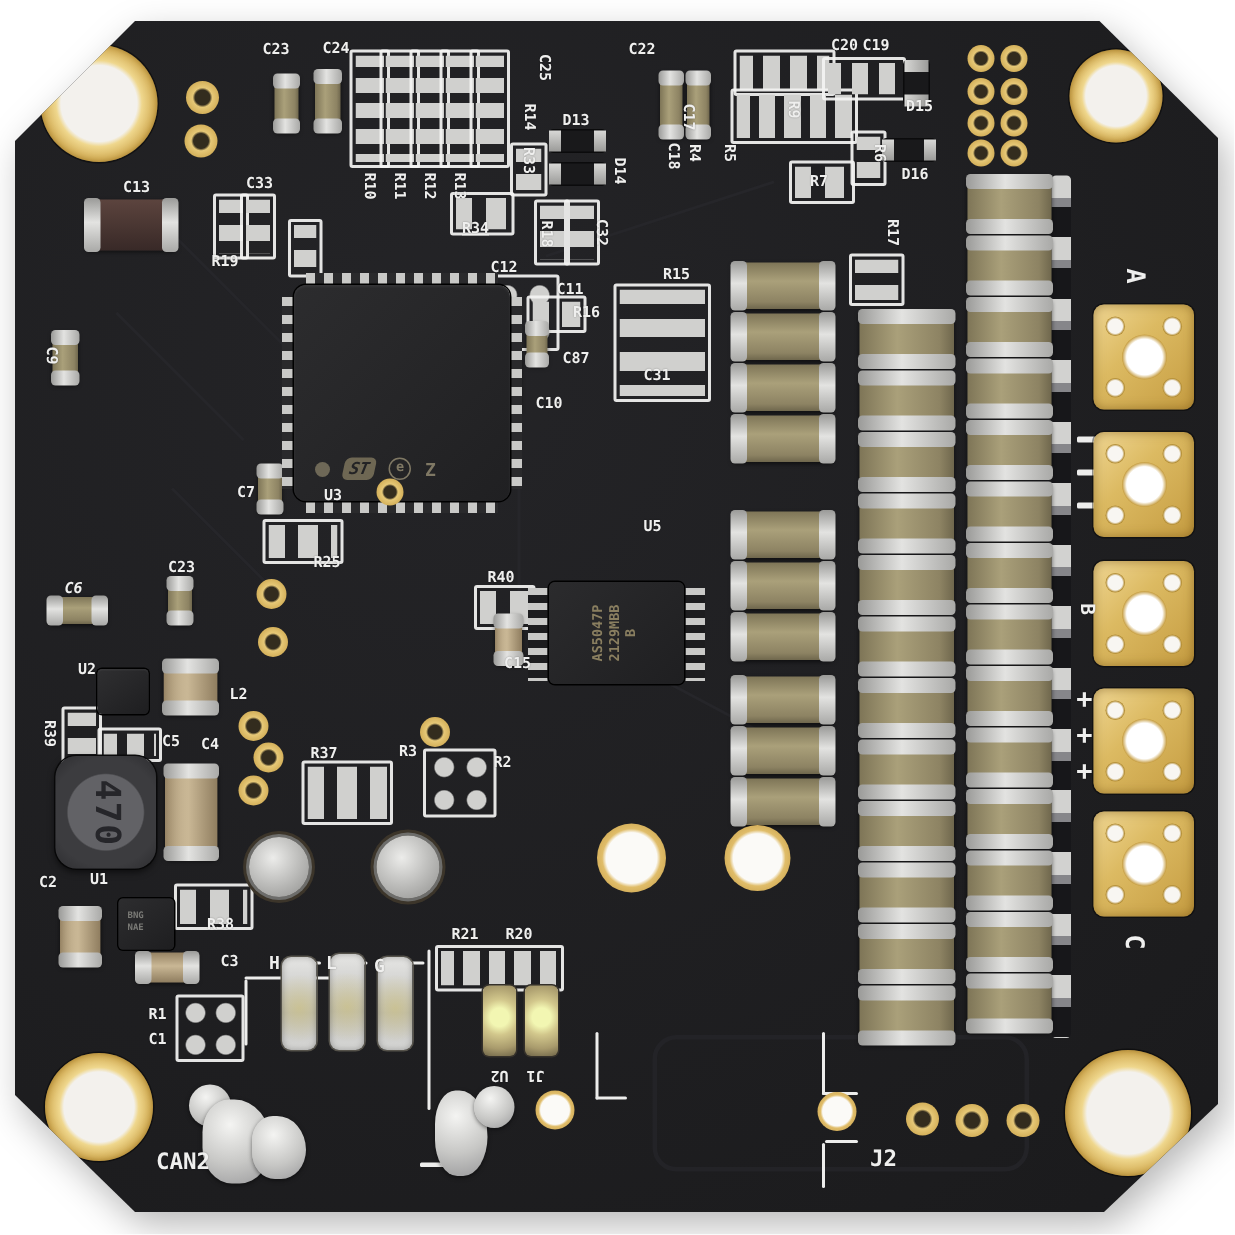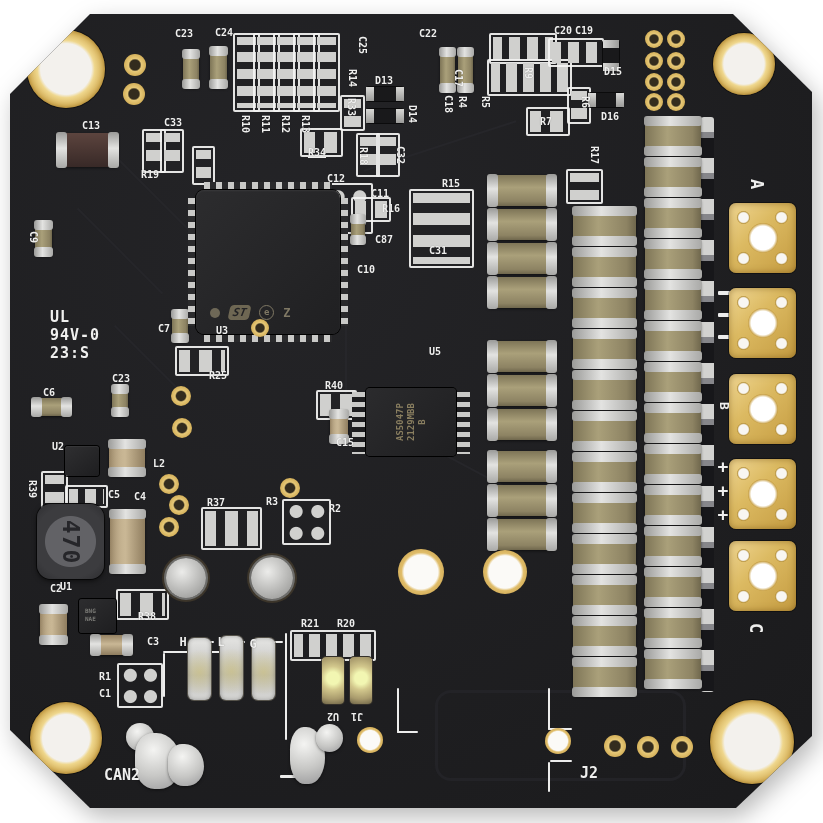--- a/index.html
+++ b/index.html
@@ -292,25 +292,20 @@
         <div class="ind-val">470</div>
       </div>
 
       <div class="u1">
         <div class="u1-text">
           <div>BNG</div>
           <div>NAE</div>
         </div>
       </div>
 
-      <div class="ul-block" style="left:50px;top:308px">
-        <div>UL</div>
-        <div>94V-0</div>
-        <div>23:S</div>
-      </div>
 
       <div>
 
       <div class="hole mount" style="left: 27px; top: 30px; width: 78px; height: 78px;"></div>
           <div class="hole mount" style="left: 713px; top: 33px; width: 62px; height: 62px;"></div>
           <div class="hole mount" style="left: 30px; top: 702px; width: 72px; height: 72px;"></div>
           <div class="hole mount" style="left: 710px; top: 700px; width: 84px; height: 84px;"></div>
           <div class="hole via" style="left: 645px; top: 30px; width: 18px; height: 18px;"></div>
           <div class="hole via" style="left: 667px; top: 30px; width: 18px; height: 18px;"></div>
           <div class="hole via" style="left: 645px; top: 52px; width: 18px; height: 18px;"></div>
@@ -411,41 +406,41 @@
           <div class="lbl ctr" style="left: 363px; top: 156px; transform: translate(-50%, -50%) rotate(90deg);">R18</div>
           <div class="lbl ctr" style="left: 400px; top: 155px; transform: translate(-50%, -50%) rotate(90deg);">C32</div>
           <div class="lbl ctr" style="left: 91px; top: 126px; transform: translate(-50%, -50%);">C13</div>
           <div class="lbl ctr" style="left: 173px; top: 123px; transform: translate(-50%, -50%);">C33</div>
           <div class="lbl ctr" style="left: 150px; top: 175px; transform: translate(-50%, -50%);">R19</div>
           <div class="lbl ctr" style="left: 33px; top: 237px; transform: translate(-50%, -50%) rotate(90deg);">C9</div>
           <div class="lbl ctr" style="left: 164px; top: 329px; transform: translate(-50%, -50%);">C7</div>
           <div class="lbl ctr" style="left: 222px; top: 331px; transform: translate(-50%, -50%);">U3</div>
           <div class="lbl ctr" style="left: 218px; top: 376px; transform: translate(-50%, -50%);">R25</div>
           <div class="lbl ctr" style="left: 121px; top: 379px; transform: translate(-50%, -50%);">C23</div>
-          <div class="lbl ctr" style="left: 49px; top: 393px; transform: translate(-50%, -50%);">C6</div>
+          <div class="lbl ctr" style="left: 49px; top: 393px; transform: translate(-50%, -50%); font-style: italic;">C6</div>
           <div class="lbl ctr" style="left: 336px; top: 179px; transform: translate(-50%, -50%);">C12</div>
           <div class="lbl ctr" style="left: 380px; top: 194px; transform: translate(-50%, -50%);">C11</div>
           <div class="lbl ctr" style="left: 391px; top: 209px; transform: translate(-50%, -50%);">R16</div>
           <div class="lbl ctr" style="left: 441px; top: 184px; transform: translate(-50%, -50%); padding-left: 20px;">R15</div>
           <div class="lbl ctr" style="left: 384px; top: 240px; transform: translate(-50%, -50%);">C87</div>
           <div class="lbl ctr" style="left: 438px; top: 251px; transform: translate(-50%, -50%);">C31</div>
           <div class="lbl ctr" style="left: 366px; top: 270px; transform: translate(-50%, -50%);">C10</div>
           <div class="lbl ctr" style="left: 594px; top: 155px; transform: translate(-50%, -50%) rotate(90deg);">R17</div>
           <div class="lbl ctr" style="left: 334px; top: 386px; transform: translate(-50%, -50%);">R40</div>
           <div class="lbl ctr" style="left: 345px; top: 443px; transform: translate(-50%, -50%);">C15</div>
           <div class="lbl ctr" style="left: 435px; top: 352px; transform: translate(-50%, -50%);">U5</div>
           <div class="lbl ctr" style="left: 216px; top: 503px; transform: translate(-50%, -50%);">R37</div>
           <div class="lbl ctr" style="left: 272px; top: 502px; transform: translate(-50%, -50%);">R3</div>
           <div class="lbl ctr" style="left: 335px; top: 509px; transform: translate(-50%, -50%);">R2</div>
           <div class="lbl ctr" style="left: 58px; top: 447px; transform: translate(-50%, -50%);">U2</div>
           <div class="lbl ctr" style="left: 159px; top: 464px; transform: translate(-50%, -50%);">L2</div>
           <div class="lbl ctr" style="left: 32px; top: 489px; transform: translate(-50%, -50%) rotate(90deg);">R39</div>
           <div class="lbl ctr" style="left: 114px; top: 495px; transform: translate(-50%, -50%);">C5</div>
           <div class="lbl ctr" style="left: 140px; top: 497px; transform: translate(-50%, -50%);">C4</div>
-          <div class="lbl ctr" style="left: 56px; top: 589px; transform: translate(-50%, -50%);">C2</div>
+          <div class="lbl ctr" style="left: 32px; top: 589px; transform: translate(-50%, -50%);">C2</div>
           <div class="lbl ctr" style="left: 66px; top: 587px; transform: translate(-50%, -50%);">U1</div>
           <div class="lbl ctr" style="left: 147px; top: 617px; transform: translate(-50%, -50%);">R38</div>
           <div class="lbl ctr" style="left: 153px; top: 642px; transform: translate(-50%, -50%);">C3</div>
           <div class="lbl ctr" style="left: 105px; top: 677px; transform: translate(-50%, -50%);">R1</div>
           <div class="lbl ctr" style="left: 105px; top: 694px; transform: translate(-50%, -50%);">C1</div>
           <div class="lbl ctr" style="left: 122px; top: 775px; font-size: 15px; transform: translate(-50%, -50%);">CAN2</div>
           <div class="lbl ctr" style="left: 183px; top: 642px; font-size: 12px; transform: translate(-50%, -50%);">H</div>
           <div class="lbl ctr" style="left: 221px; top: 642px; font-size: 12px; transform: translate(-50%, -50%);">L</div>
           <div class="lbl ctr" style="left: 253px; top: 644px; font-size: 12px; transform: translate(-50%, -50%);">G</div>
           <div class="lbl ctr" style="left: 310px; top: 624px; transform: translate(-50%, -50%);">R21</div>

